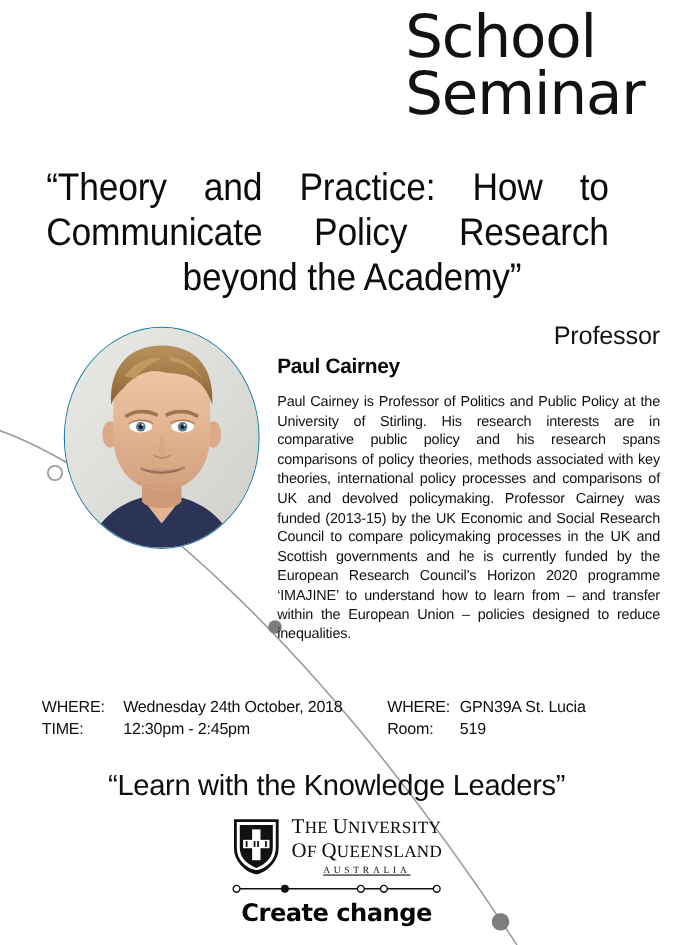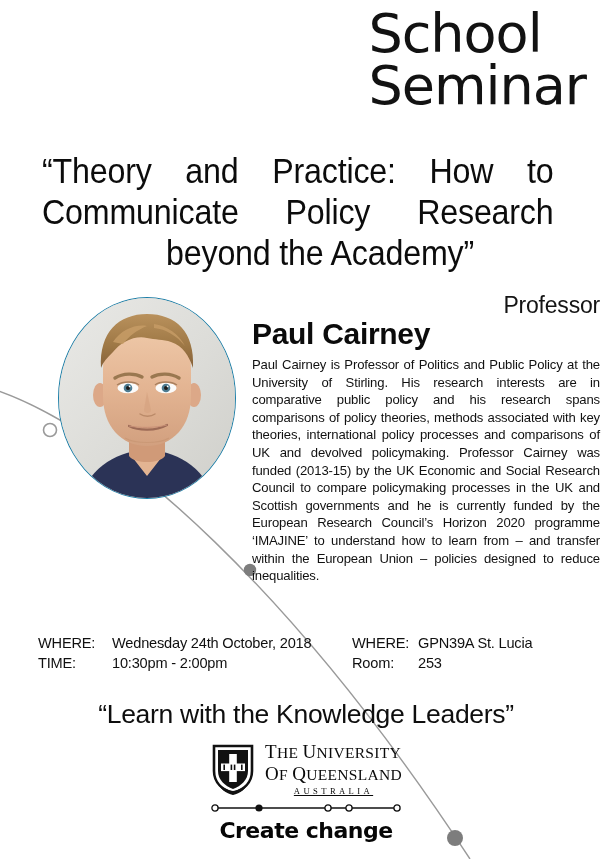--- a/index.html
+++ b/index.html
@@ -135,21 +135,21 @@
   }
   .speaker-role {
     font-size: 23px;
     line-height: 27px;
     color: #141414;
     font-weight: 400;
     letter-spacing: -0.2px;
     text-align: right;
   }
   .speaker-name {
-    font-size: 30px;
+    font-size: 19px;
     line-height: 28px;
     color: #0b0b0b;
     font-weight: 700;
     letter-spacing: -0.3px;
     margin-top: 1px;
   }
   .speaker-bio {
     margin-top: 8px;
     font-size: 13.1px;
     line-height: 17.6px;
@@ -335,23 +335,23 @@
     <table>
       <tbody>
           <tr>
         <td class="det-lbl">WHERE:</td>
         <td class="det-val">Wednesday 24th October, 2018</td>
         <td class="det-lbl2">WHERE:</td>
         <td>GPN39A St. Lucia</td>
       </tr>
       <tr>
         <td class="det-lbl">TIME:</td>
-        <td class="det-val">10:30pm - 2:00pm</td>
+        <td class="det-val">12:30pm - 2:45pm</td>
         <td class="det-lbl2">Room:</td>
-        <td>253</td>
+        <td>519</td>
       </tr>
     </tbody>
       </table>
   </div>
 
   <div class="tagline">“Learn with the Knowledge Leaders”</div>
 
   <div class="uq-logo">
     <div class="uq-top">
       <svg width="46" height="52" viewBox="0 0 46 52">

